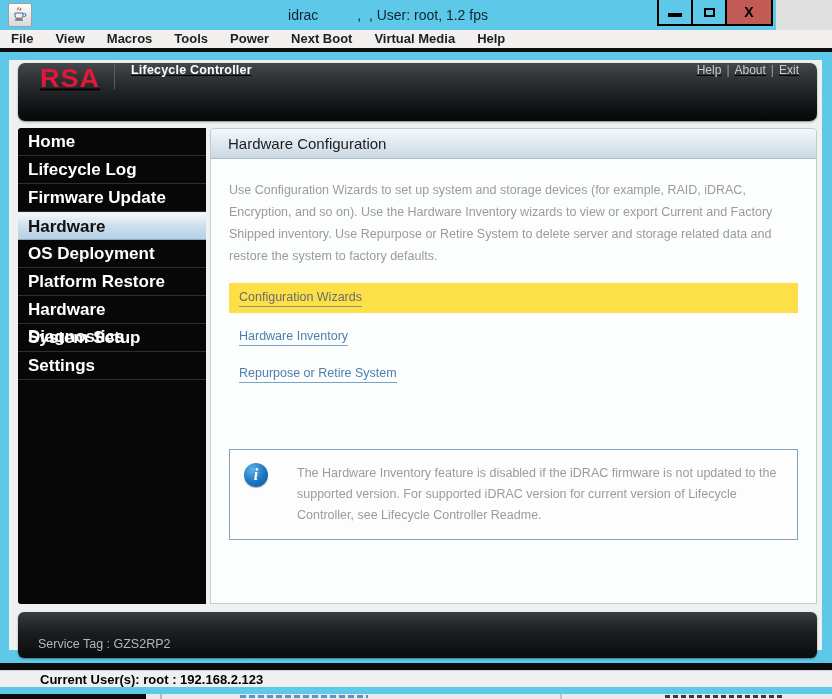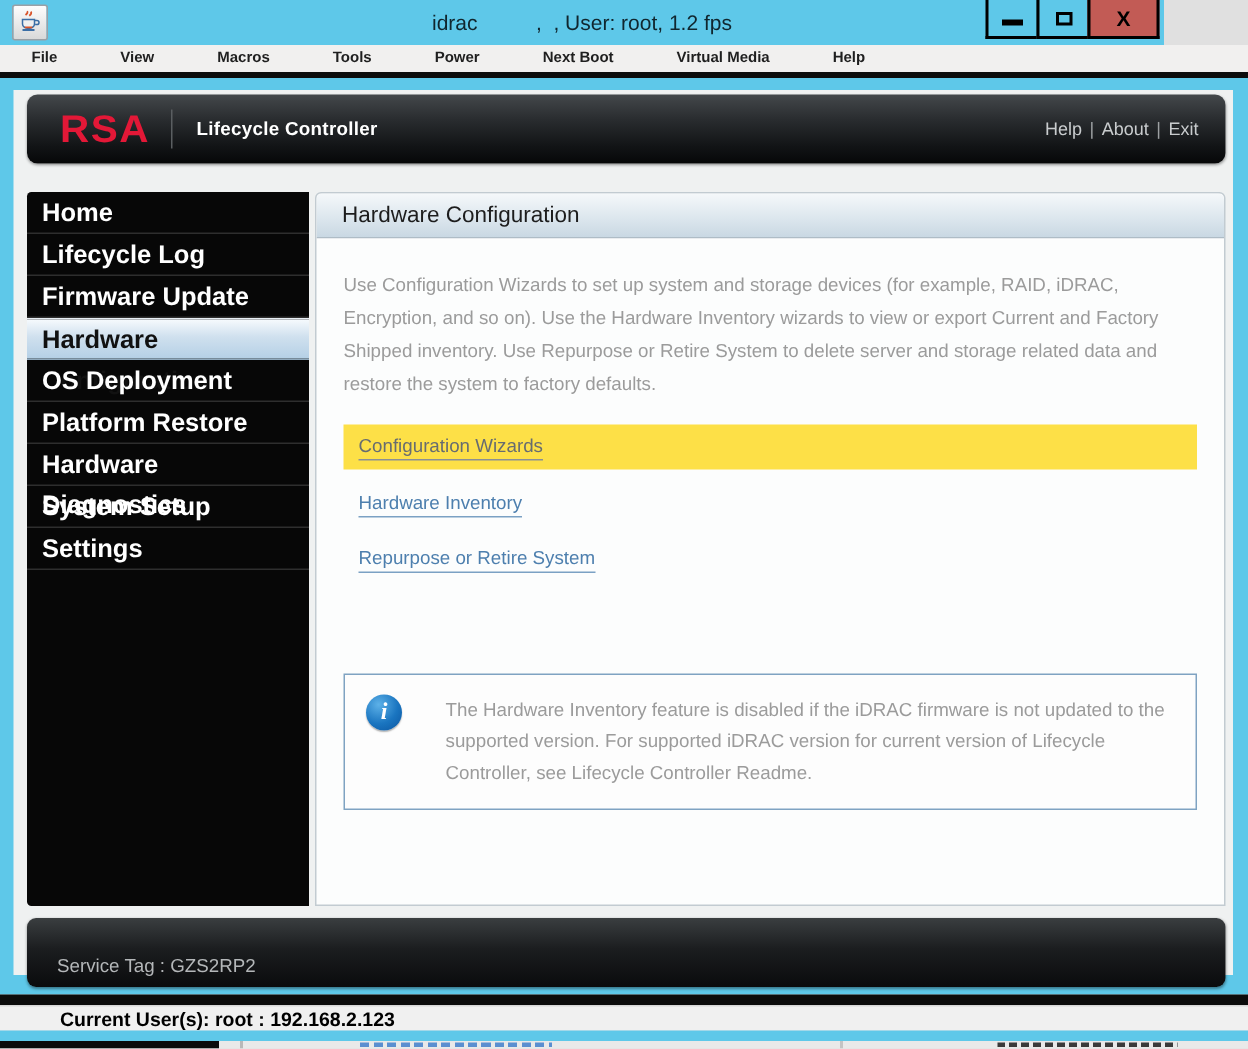--- a/index.html
+++ b/index.html
@@ -19,31 +19,31 @@
   .win-btns { position:absolute; right:3px; top:0; display:flex; }
   .win-btn { width:36px; height:26px; border:2px solid #000; border-top:none;
              background:#5ec8e9; display:flex; align-items:center; justify-content:center;
              margin-left:-2px; }
   .win-btn.close { width:48px; background:#c25b55; font-weight:bold; font-size:14px; color:#000; }
   .glyph-min { width:14px; height:4px; background:#000; margin-top:6px; }
   .glyph-max { width:11px; height:9px; border:2.5px solid #000; background:transparent; }
 
   .menubar { position:absolute; left:0; top:30px; width:832px; height:18px;
              background:#f1f0ef; display:flex; align-items:center; }
-  .menu-item { font-size:10px; font-weight:bold; color:#1f1f1f; padding:0 21px; line-height:18px; }
+  .menu-item { font-size:13px; font-weight:bold; color:#1f1f1f; padding:0 11px; line-height:18px; }
   .black-line { position:absolute; left:0; top:48px; width:832px; height:4px; background:#0d0d0d; }
 
   
   .viewport { position:absolute; left:0; top:52px; width:832px; height:611px; background:#5ec8e9; }
   .lc-screen { position:absolute; left:9px; top:8px; width:813px; height:590px; background:#eff1f1; }
 
   
-  .rsa-bar { position:absolute; left:9px; top:3px; width:799px; height:46px; border-radius:7px;
+  .rsa-bar { position:absolute; left:9px; top:3px; width:799px; height:58px; border-radius:7px;
              background:linear-gradient(#44484b,#2a2d30 35%,#121416 75%,#060708);
-             box-shadow:0 1px 2px rgba(0,0,0,.4); display:flex; align-items:center; }
+             box-shadow:0 1px 2px rgba(0,0,0,.4); display:flex; align-items:flex-start;text-decoration:underline; }
   .rsa-logo { font-size:27px; font-weight:bold; color:#e31837; letter-spacing:1px;
               margin-left:22px; transform:scaleY(.95); }
   .rsa-div { width:1px; height:26px; background:#5a5e61; margin:0 16px 0 14px; }
   .rsa-product { color:#fff; font-weight:bold; font-size:12.5px; letter-spacing:.2px; }
   .rsa-links { margin-left:auto; margin-right:18px; color:#c9ccce; font-size:12px; }
   .rsa-links a { color:#c9ccce; text-decoration:none; }
   .rsa-sep { margin:0 5px; color:#9da0a2; }
 
   
   .sidebar { position:absolute; left:9px; top:68px; width:188px; height:476px;

